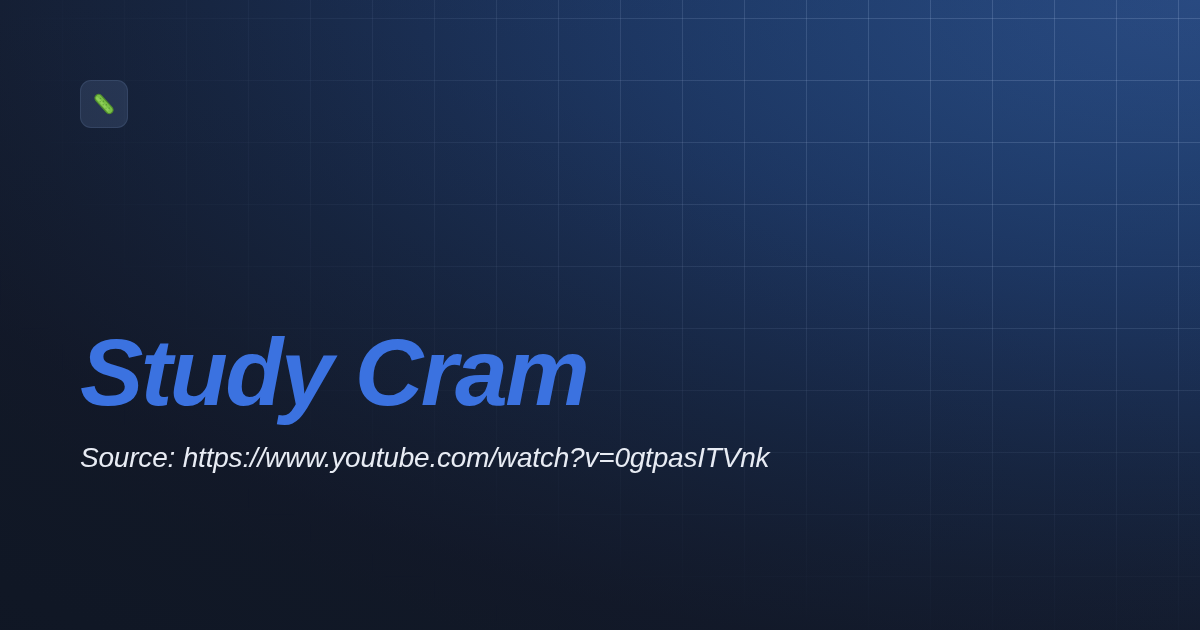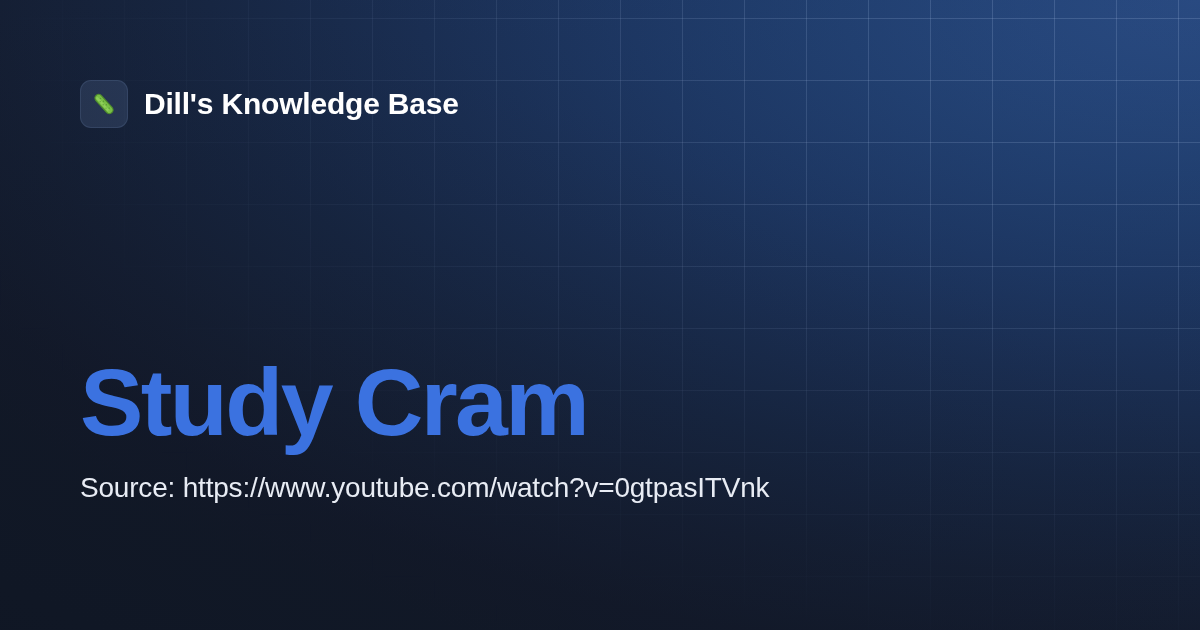--- a/index.html
+++ b/index.html
@@ -127,22 +127,23 @@
     color: #ffffff;
     letter-spacing: -0.2px;
     white-space: nowrap;
     line-height: 1;
   }
 
   
   .headline-block {
     position: absolute;
     left: 80px;
-    top: 354px;
+    top: 324px;
     width: 800px;
+    font-style: italic;
   }
   .headline {
     margin: 0;
     font-size: 95px;
     font-weight: 700;
     line-height: 1.02;
     letter-spacing: -2.6px;
     color: #3b72e0;
     white-space: nowrap;
   }
@@ -183,21 +184,20 @@
                 <circle cx="14.8" cy="16.0" r="0.66"></circle>
                 <circle cx="17.4" cy="18.3" r="0.72"></circle>
                 <circle cx="14.7" cy="20.7" r="0.66"></circle>
                 <circle cx="17.2" cy="23.0" r="0.72"></circle>
                 <circle cx="15.0" cy="25.2" r="0.6"></circle>
               </g>
             </g>
           </svg>
         </span>
       </div>
-      <div class="brand-title">Dill's Knowledge Base</div>
     </div>
 
     <div class="headline-block">
       <h1 class="headline">Study Cram</h1>
       <p class="source">Source: https://www.youtube.com/watch?v=0gtpasITVnk</p>
     </div>
 
   </div>
 </div>
 

